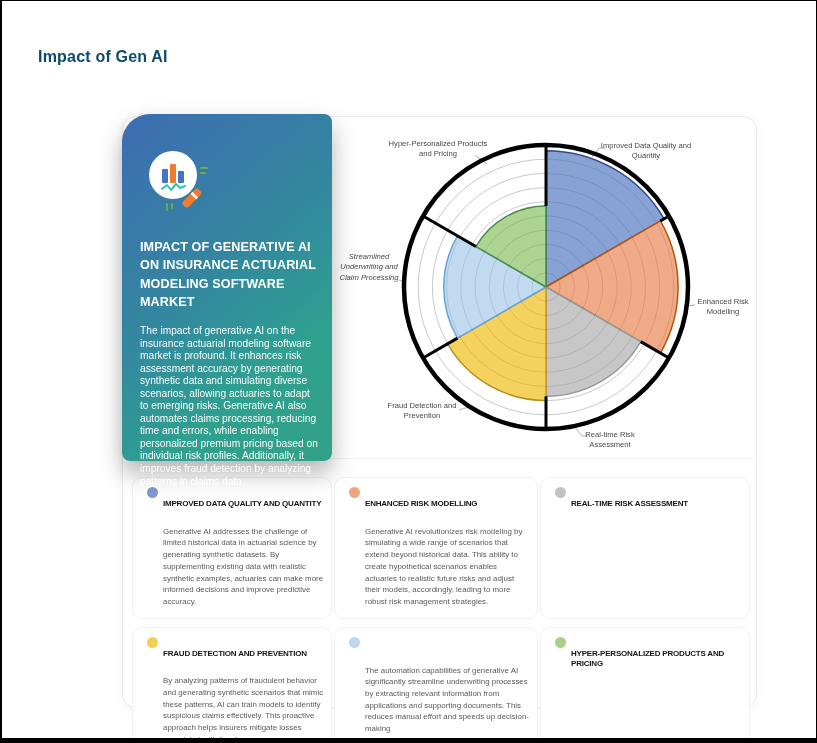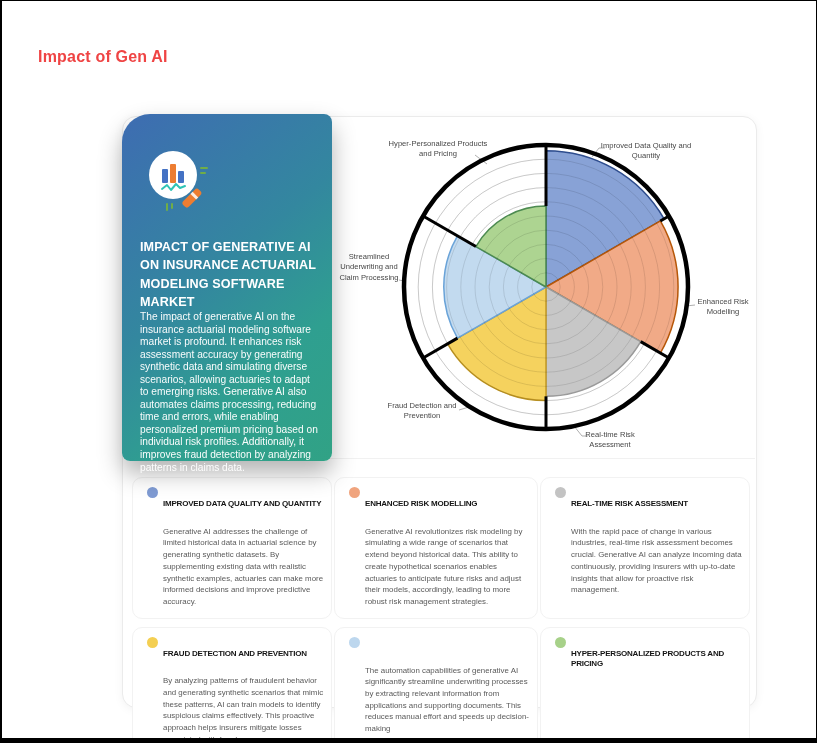--- a/index.html
+++ b/index.html
@@ -9,21 +9,21 @@
     background:#ffffff;
     position:relative;
     overflow:hidden;
     border-top:1px solid #000;
     border-left:2px solid #000;
     border-right:1px solid #000;
     border-bottom:5px solid #000;
   }
   .page-title {
     position:absolute; left:36px; top:47px;
-    font-size:16px; font-weight:600; color:#ef4444; letter-spacing:.2px;
+    font-size:16px; font-weight:600; color:#0c4a6e; letter-spacing:.2px;
   }
   .big-card {
     position:absolute; left:120px; top:115px; width:635px; height:592px;
     background:#fff; border:1px solid #ebebeb; border-radius:14px;
     box-shadow:0 2px 10px rgba(0,0,0,.05);
   }
   .divider {
     position:absolute; left:122px; width:631px; height:1px; background:#f1f1f1; z-index:2;
   }
   .info-card {
@@ -31,34 +31,34 @@
     border-radius:28px 8px 8px 8px;
     background:linear-gradient(140deg,#3e6cb2 0%,#33879f 45%,#2f9f90 72%,#31a285 100%);
     box-shadow:0 12px 24px rgba(0,0,0,.30);
     z-index:5; padding:30px 16px 14px 18px; color:#fff;
   }
   .info-card h2 {
     font-size:12.6px; line-height:1.45; font-weight:bold; letter-spacing:.1px;
     margin-top:16px; width:182px;
   }
   .info-card p {
-    margin-top:0; font-size:10.2px; line-height:1.23; width:180px;
+    margin-top:14px; font-size:10.2px; line-height:1.23; width:180px;
     color:rgba(255,255,255,.97);
   }
   .icon-wrap { width:78px; height:78px; position:relative; }
   .chart-svg { position:absolute; left:336px; top:118px; width:424px; height:334px; z-index:1; }
   .axis-label {
     position:absolute; z-index:2; font-size:7.6px; line-height:1.35; color:#474747;
     text-align:center;
   }
   .lbl0 { left:598px; top:140px; width:92px; }
   .lbl1 { left:683px; top:296px; width:76px; }
   .lbl2 { left:568px; top:429px; width:80px; }
   .lbl3 { left:374px; top:400px; width:92px; }
-  .lbl4 { left:332px; top:251px; width:70px; }
+  .lbl4 { left:332px; top:251px; width:70px;font-style:italic; }
   .lbl5 { left:386px; top:138px; width:100px; }
   .legend-grid {
     position:absolute; left:130px; top:476px; width:622px; z-index:2;
     display:grid; grid-template-columns:200px 204px 210px; column-gap:2px; row-gap:8px;
   }
   .legend-block {
     position:relative; background:#fff; border:1px solid #f2f2f2; border-radius:10px;
     padding:21px 6px 10px 30px; min-height:112px;
   }
   .legend-dot {
@@ -154,26 +154,25 @@
 
 <div class="legend-grid">
   <div class="legend-block">
     <span class="legend-dot" style="background: rgb(127, 155, 211);"></span>
     <h3>IMPROVED DATA QUALITY AND QUANTITY</h3>
     <p>Generative AI addresses the challenge of limited historical data in actuarial science by generating synthetic datasets. By supplementing existing data with realistic synthetic examples, actuaries can make more informed decisions and improve predictive accuracy.</p>
   </div>
   <div class="legend-block">
     <span class="legend-dot" style="background: rgb(240, 164, 126);"></span>
     <h3>ENHANCED RISK MODELLING</h3>
-    <p>Generative AI revolutionizes risk modeling by simulating a wide range of scenarios that extend beyond historical data. This ability to create hypothetical scenarios enables actuaries to anticipate future risks and adjust their models, accordingly, leading to more robust risk management strategies.</p>
+    <p>Generative AI revolutionizes risk modeling by simulating a wide range of scenarios that extend beyond historical data. This ability to create hypothetical scenarios enables actuaries to realistic future risks and adjust their models, accordingly, leading to more robust risk management strategies.</p>
   </div>
   <div class="legend-block">
     <span class="legend-dot" style="background: rgb(195, 195, 195);"></span>
     <h3>REAL-TIME RISK ASSESSMENT</h3>
-    <p>With the rapid pace of change in various industries, real-time risk assessment becomes crucial. Generative AI can analyze incoming data continuously, providing insurers with up-to-date insights that allow for proactive risk management.</p>
   </div>
   <div class="legend-block">
     <span class="legend-dot" style="background: rgb(244, 207, 82);"></span>
     <h3>FRAUD DETECTION AND PREVENTION</h3>
     <p>By analyzing patterns of fraudulent behavior and generating synthetic scenarios that mimic these patterns, AI can train models to identify suspicious claims effectively. This proactive approach helps insurers mitigate losses associated with fraud.</p>
   </div>
   <div class="legend-block">
     <span class="legend-dot" style="background: rgb(189, 215, 238);"></span>
     <p>The automation capabilities of generative AI significantly streamline underwriting processes by extracting relevant information from applications and supporting documents. This reduces manual effort and speeds up decision-making</p>
   </div>

